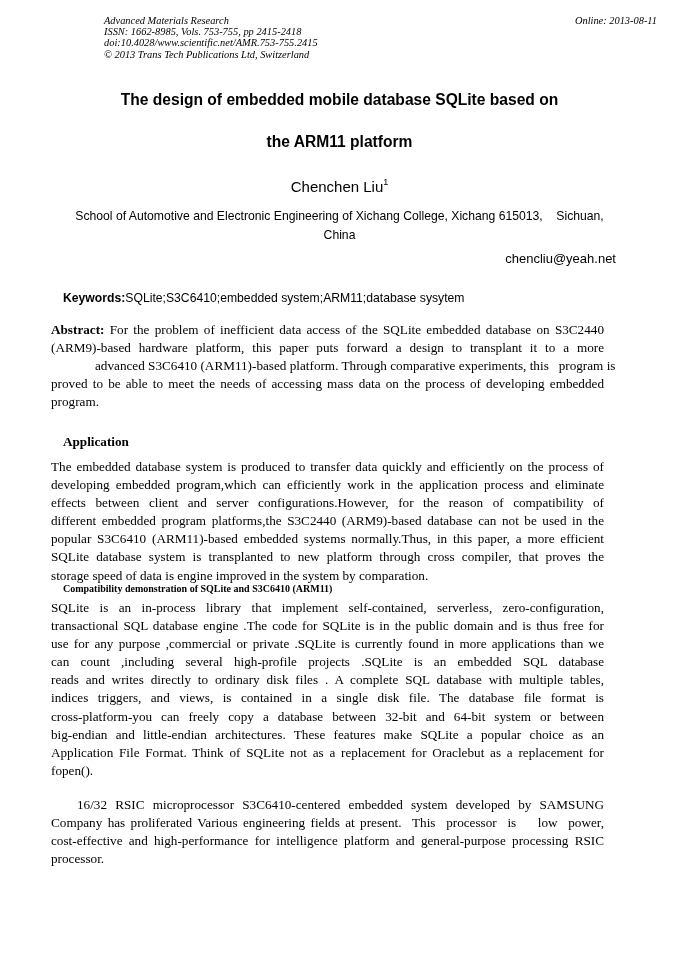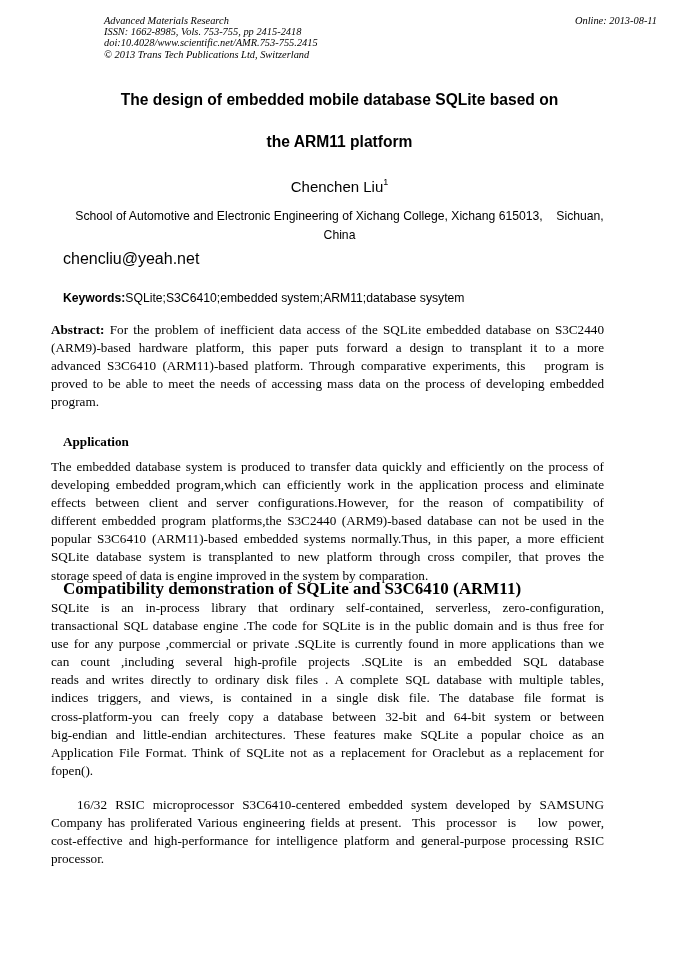--- a/index.html
+++ b/index.html
@@ -10,33 +10,33 @@
   .journal-header .online { position: absolute; right: 0; top: 0; }
 
   .title { position: absolute; left: 63px; width: 553px; text-align: center; font-family: "Liberation Sans", sans-serif; font-weight: bold; font-size: 15.6px; line-height: 18px; }
   .title.l1 { top: 91px; }
   .title.l2 { top: 133px; }
 
   .author { position: absolute; left: 63px; top: 174px; width: 553px; text-align: center; font-family: "Liberation Sans", sans-serif; font-size: 15px; line-height: 18px; }
   .author sup { font-size: 9px; position: relative; top: -1px; }
 
   .affiliation { position: absolute; left: 63px; top: 207px; width: 553px; text-align: center; font-family: "Liberation Sans", sans-serif; font-size: 12.2px; line-height: 18.5px; }
-  .email { position: absolute; left: 63px; top: 251px; width: 553px; text-align: left; font-family: "Liberation Sans", sans-serif; font-size: 16px; line-height: 16px; }
+  .email { position: absolute; left: 63px; top: 251px; width: 553px; text-align: right; font-family: "Liberation Sans", sans-serif; font-size: 13px; line-height: 16px; }
   .keywords { position: absolute; left: 63px; top: 290px; width: 553px; font-family: "Liberation Sans", sans-serif; font-size: 12.2px; line-height: 16px; }
   .keywords b { font-weight: bold; }
 
   .body-text { position: absolute; left: 51px; width: 553px; font-family: Liberation Serif, serif; font-size: 13.2px; line-height: 18.1px; text-align: justify; }
   .body-text .line { display: block; text-align: justify; text-align-last: justify; white-space: nowrap; overflow: visible; }
   .body-text .line.last { text-align-last: left; }
   .body-text b { font-weight: bold; }
 
   .abstract { top: 321px; }
   .intro-heading { position: absolute; left: 63px; top: 434px; font-family: "Liberation Serif", serif; font-weight: bold; font-size: 13.2px; line-height: 16px; }
   .intro-body { top: 458px; }
-  .compat-heading { position: absolute; left: 63px; top: 581px; font-family: "Liberation Serif", serif; font-weight: bold; font-size: 17px; line-height: 16px; }
+  .compat-heading { position: absolute; left: 63px; top: 581px; font-family: "Liberation Serif", serif; font-weight: bold; font-size: 10px; line-height: 16px; }
   .compat-body { top: 599px; }
   .rsic-body { top: 796px; }
   .indent { padding-left: 26px; }
 </style>
 </head>
 <body>
 
 <div class="page">
 
   <div class="journal-header">
@@ -57,39 +57,39 @@
     <div>China</div>
   </div>
 
   <div class="email">chencliu@yeah.net</div>
 
   <div class="keywords"><b>Keywords:</b><span>SQLite;S3C6410;embedded system;ARM11;database sysytem</span></div>
 
   <div class="body-text abstract">
     <span class="line" style="white-space:pre;"><b>Abstract:</b><span> For the problem of inefficient data access of the SQLite embedded database on S3C2440</span></span>
     <span class="line">(ARM9)-based hardware platform, this paper puts forward a design to transplant it to a more</span>
-    <span class="line" style="white-space:pre;">advanced S3C6410 (ARM11)-based platform. Through comparative experiments, this   program is</span>
+    <span class="line" style="white-space:pre;margin-left:44px;">advanced S3C6410 (ARM11)-based platform. Through comparative experiments, this   program is</span>
     <span class="line">proved to be able to meet the needs of accessing mass data on the process of developing embedded</span>
     <span class="line last">program.</span>
   </div>
 
   <div class="intro-heading">Application</div>
   <div class="body-text intro-body">
     <span class="line">The embedded database system is produced to transfer data quickly and efficiently on the process of</span>
     <span class="line">developing embedded program,which can efficiently work in the application process and eliminate</span>
     <span class="line">effects between client and server configurations.However, for the reason of compatibility of</span>
     <span class="line">different embedded program platforms,the S3C2440 (ARM9)-based database can not be used in the</span>
     <span class="line">popular S3C6410 (ARM11)-based embedded systems normally.Thus, in this paper, a more efficient</span>
     <span class="line">SQLite database system is transplanted to new platform through cross compiler, that proves the</span>
     <span class="line last">storage speed of data is engine improved in the system by comparation.</span>
   </div>
 
   <div class="compat-heading">Compatibility demonstration of SQLite and S3C6410 (ARM11)</div>
   <div class="body-text compat-body">
-    <span class="line">SQLite is an in-process library that ordinary self-contained, serverless, zero-configuration,</span>
+    <span class="line">SQLite is an in-process library that implement self-contained, serverless, zero-configuration,</span>
     <span class="line">transactional SQL database engine .The code for SQLite is in the public domain and is thus free for</span>
     <span class="line">use for any purpose ,commercial or private .SQLite is currently found in more applications than we</span>
     <span class="line">can count ,including several high-profile projects .SQLite is an embedded SQL database</span>
     <span class="line">reads and writes directly to ordinary disk files . A complete SQL database with multiple tables,</span>
     <span class="line">indices triggers, and views, is contained in a single disk file. The database file format is</span>
     <span class="line">cross-platform-you can freely copy a database between 32-bit and 64-bit system or between</span>
     <span class="line">big-endian and little-endian architectures. These features make SQLite a popular choice as an</span>
     <span class="line">Application File Format. Think of SQLite not as a replacement for Oraclebut as a replacement for</span>
     <span class="line last">fopen().</span>
   </div>

